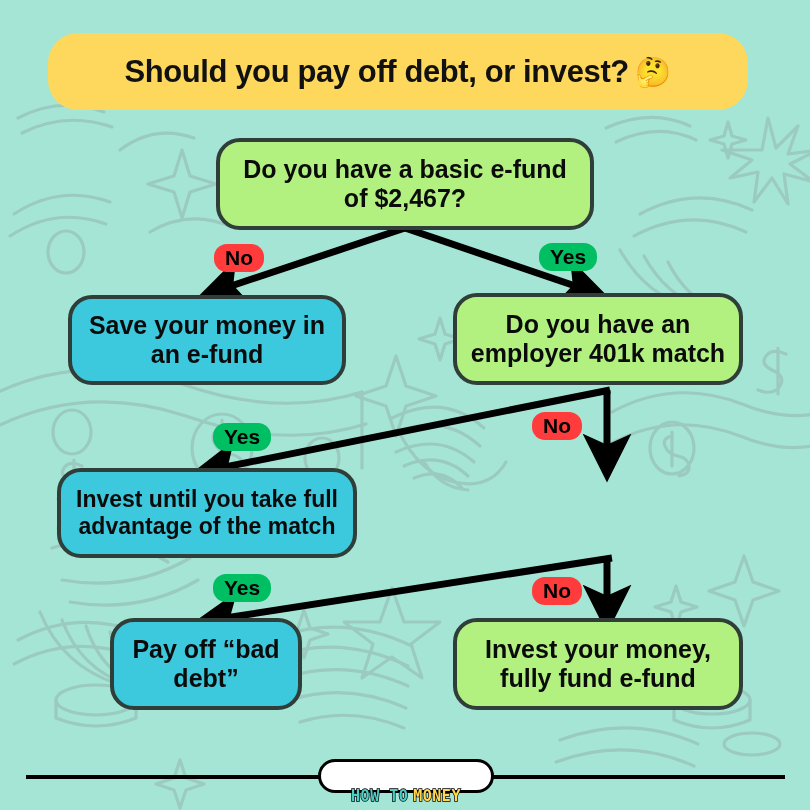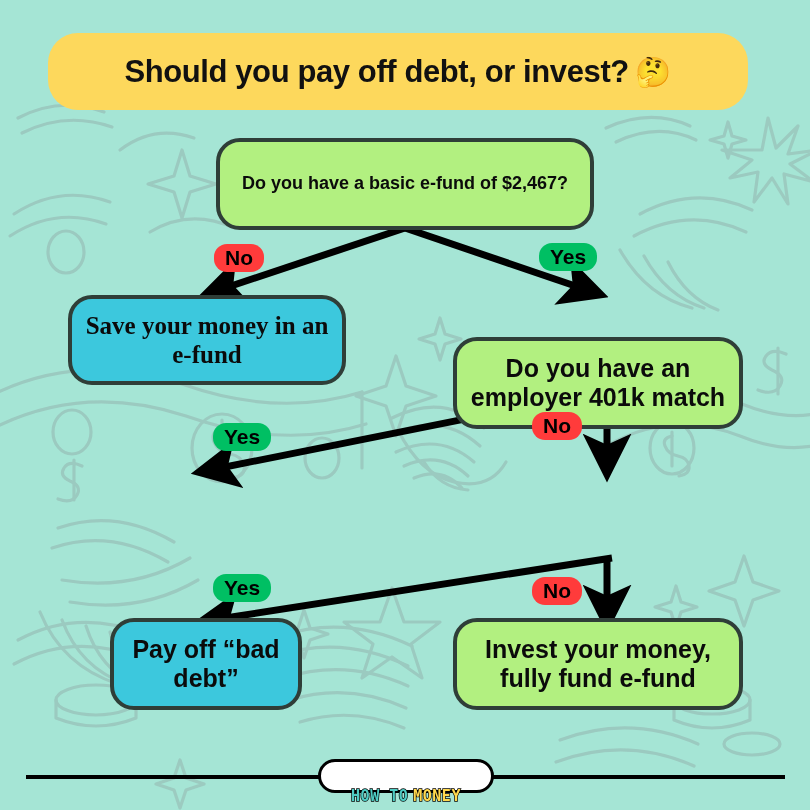--- a/index.html
+++ b/index.html
@@ -234,32 +234,35 @@
       <path d="M610 390 L210 470" marker-end="url(#ah)"></path>
 
       <path d="M607 390 L607 463" marker-end="url(#ah)"></path>
 
       <path d="M612 558 L212 620" marker-end="url(#ah)"></path>
 
       <path d="M607 558 L607 614" marker-end="url(#ah)"></path>
     </g>
   </svg>
 
-  <div class="node green" style="left:216px; top:138px; width:378px; height:92px; font-size:18px;">
+  <div class="node green" style="left:216px; top:138px; width:378px; height:92px; font-size:25px;">
     <span>Do you have a basic e-fund of $2,467?</span>
   </div>
 
-  <div class="node blue" style="left:68px; top:295px; width:278px; height:90px; font-size:25px;font-family:Liberation Serif, serif;">
+  <div class="node blue" style="left:68px; top:295px; width:278px; height:90px; font-size:25px;">
     <span>Save your money in an e-fund</span>
   </div>
 
-  <div class="node green" style="left:453px; top:293px; width:290px; height:92px; font-size:25px;margin-top:44px;">
+  <div class="node green" style="left:453px; top:293px; width:290px; height:92px; font-size:25px;">
     <span>Do you have an employer 401k match</span>
   </div>
 
+  <div class="node blue" style="left:57px; top:468px; width:300px; height:90px; font-size:23px;">
+    <span>Invest until you take full advantage of the match</span>
+  </div>
 
 
   <div class="node blue" style="left:110px; top:618px; width:192px; height:92px; font-size:25px;">
     <span>Pay off “bad debt”</span>
   </div>
 
   <div class="node green" style="left:453px; top:618px; width:290px; height:92px; font-size:25px;">
     <span>Invest your money, fully fund e-fund</span>
   </div>
 

